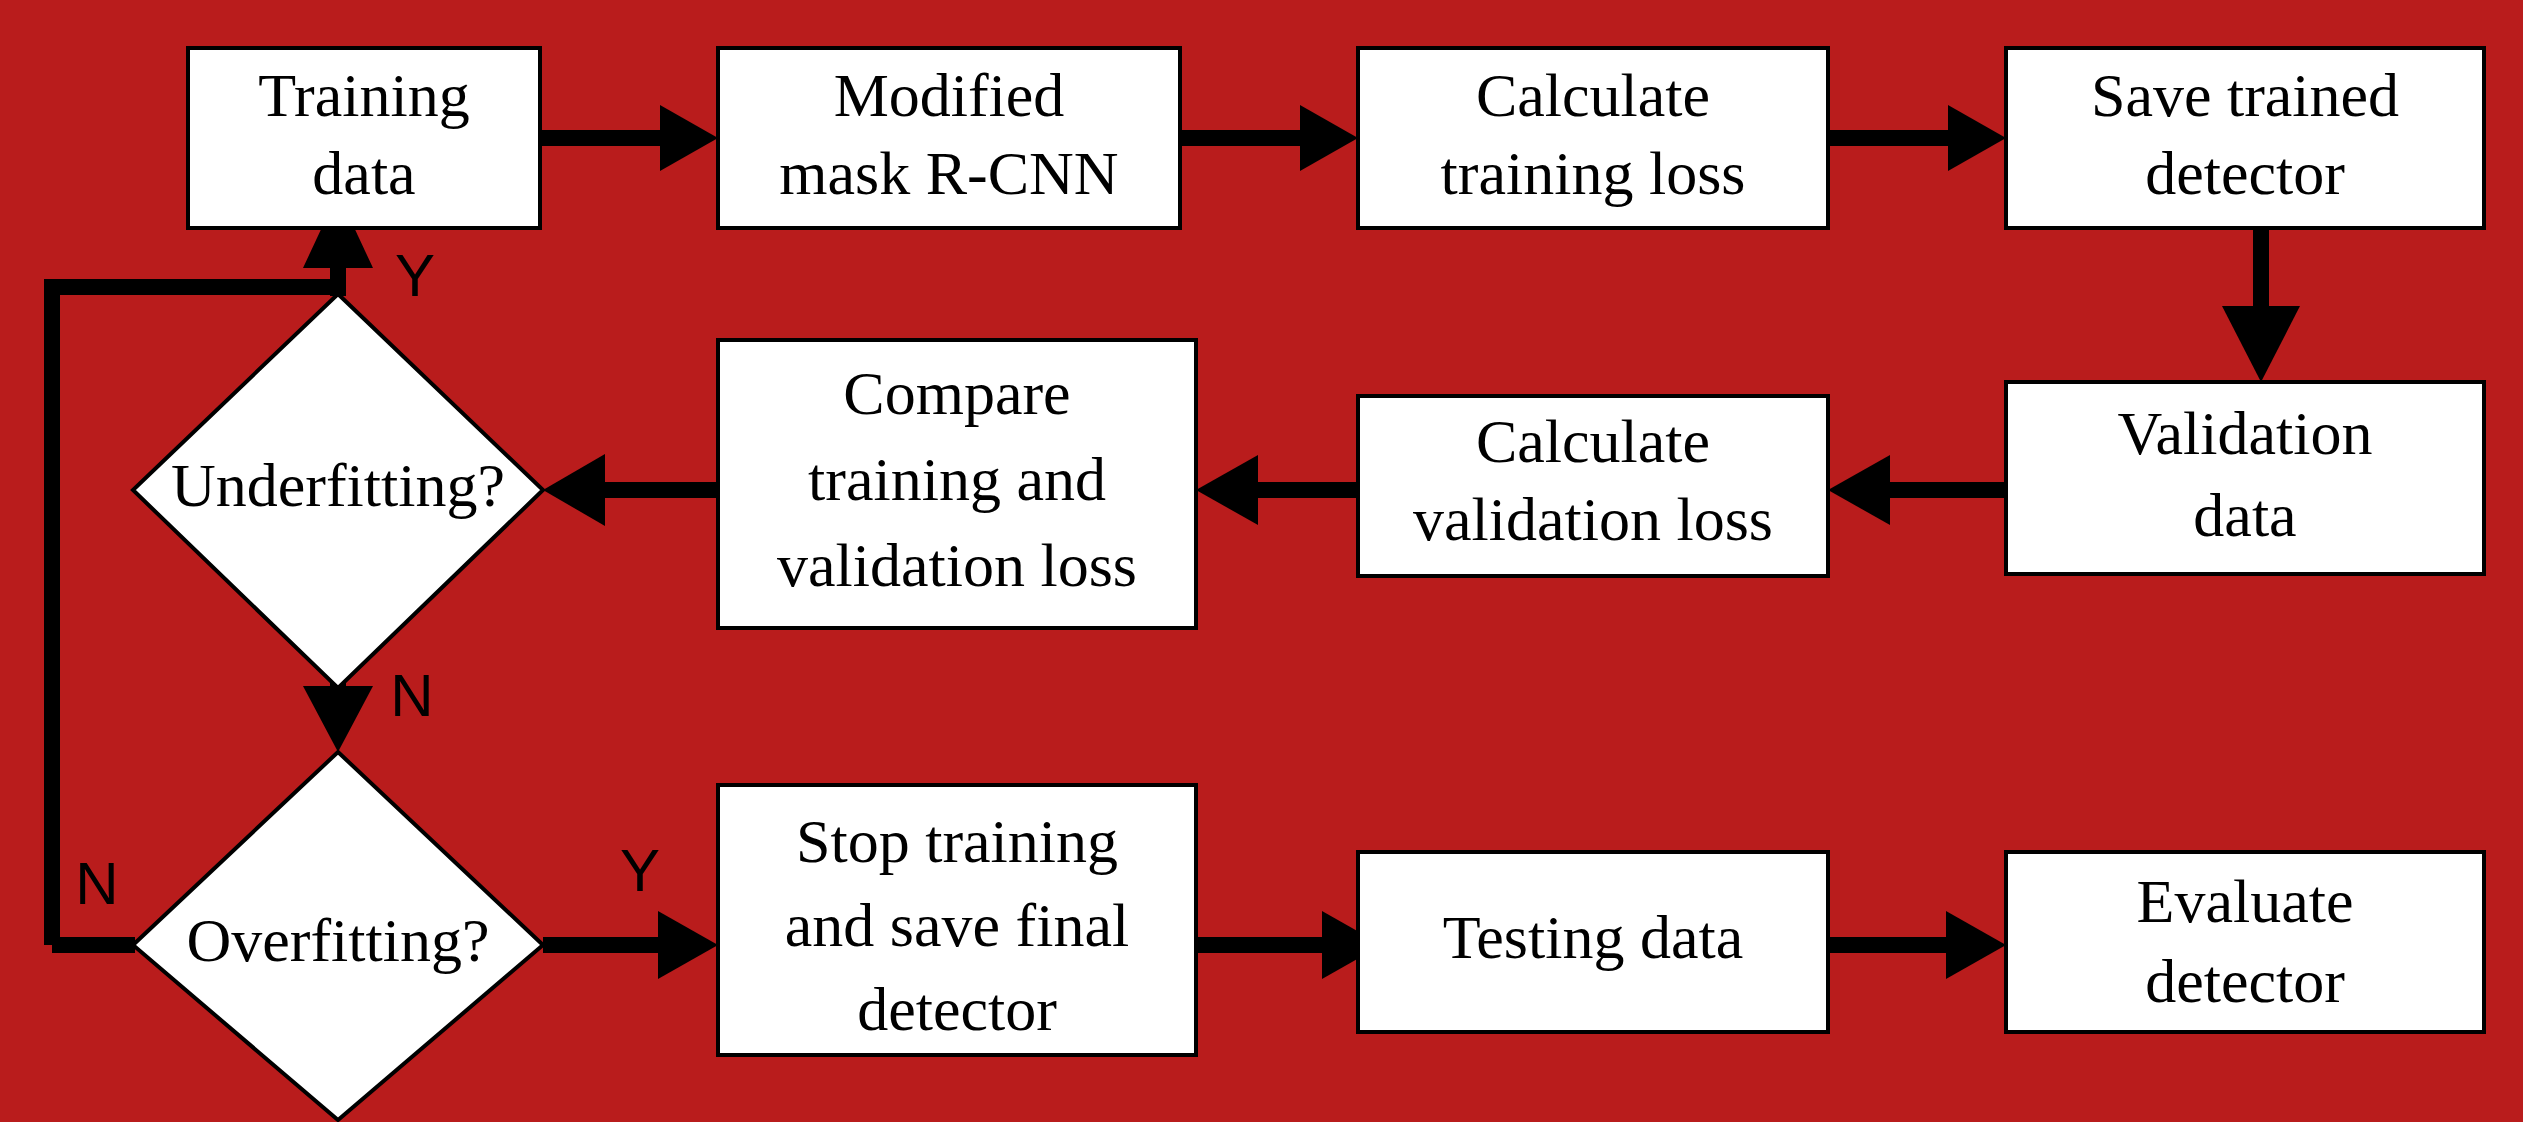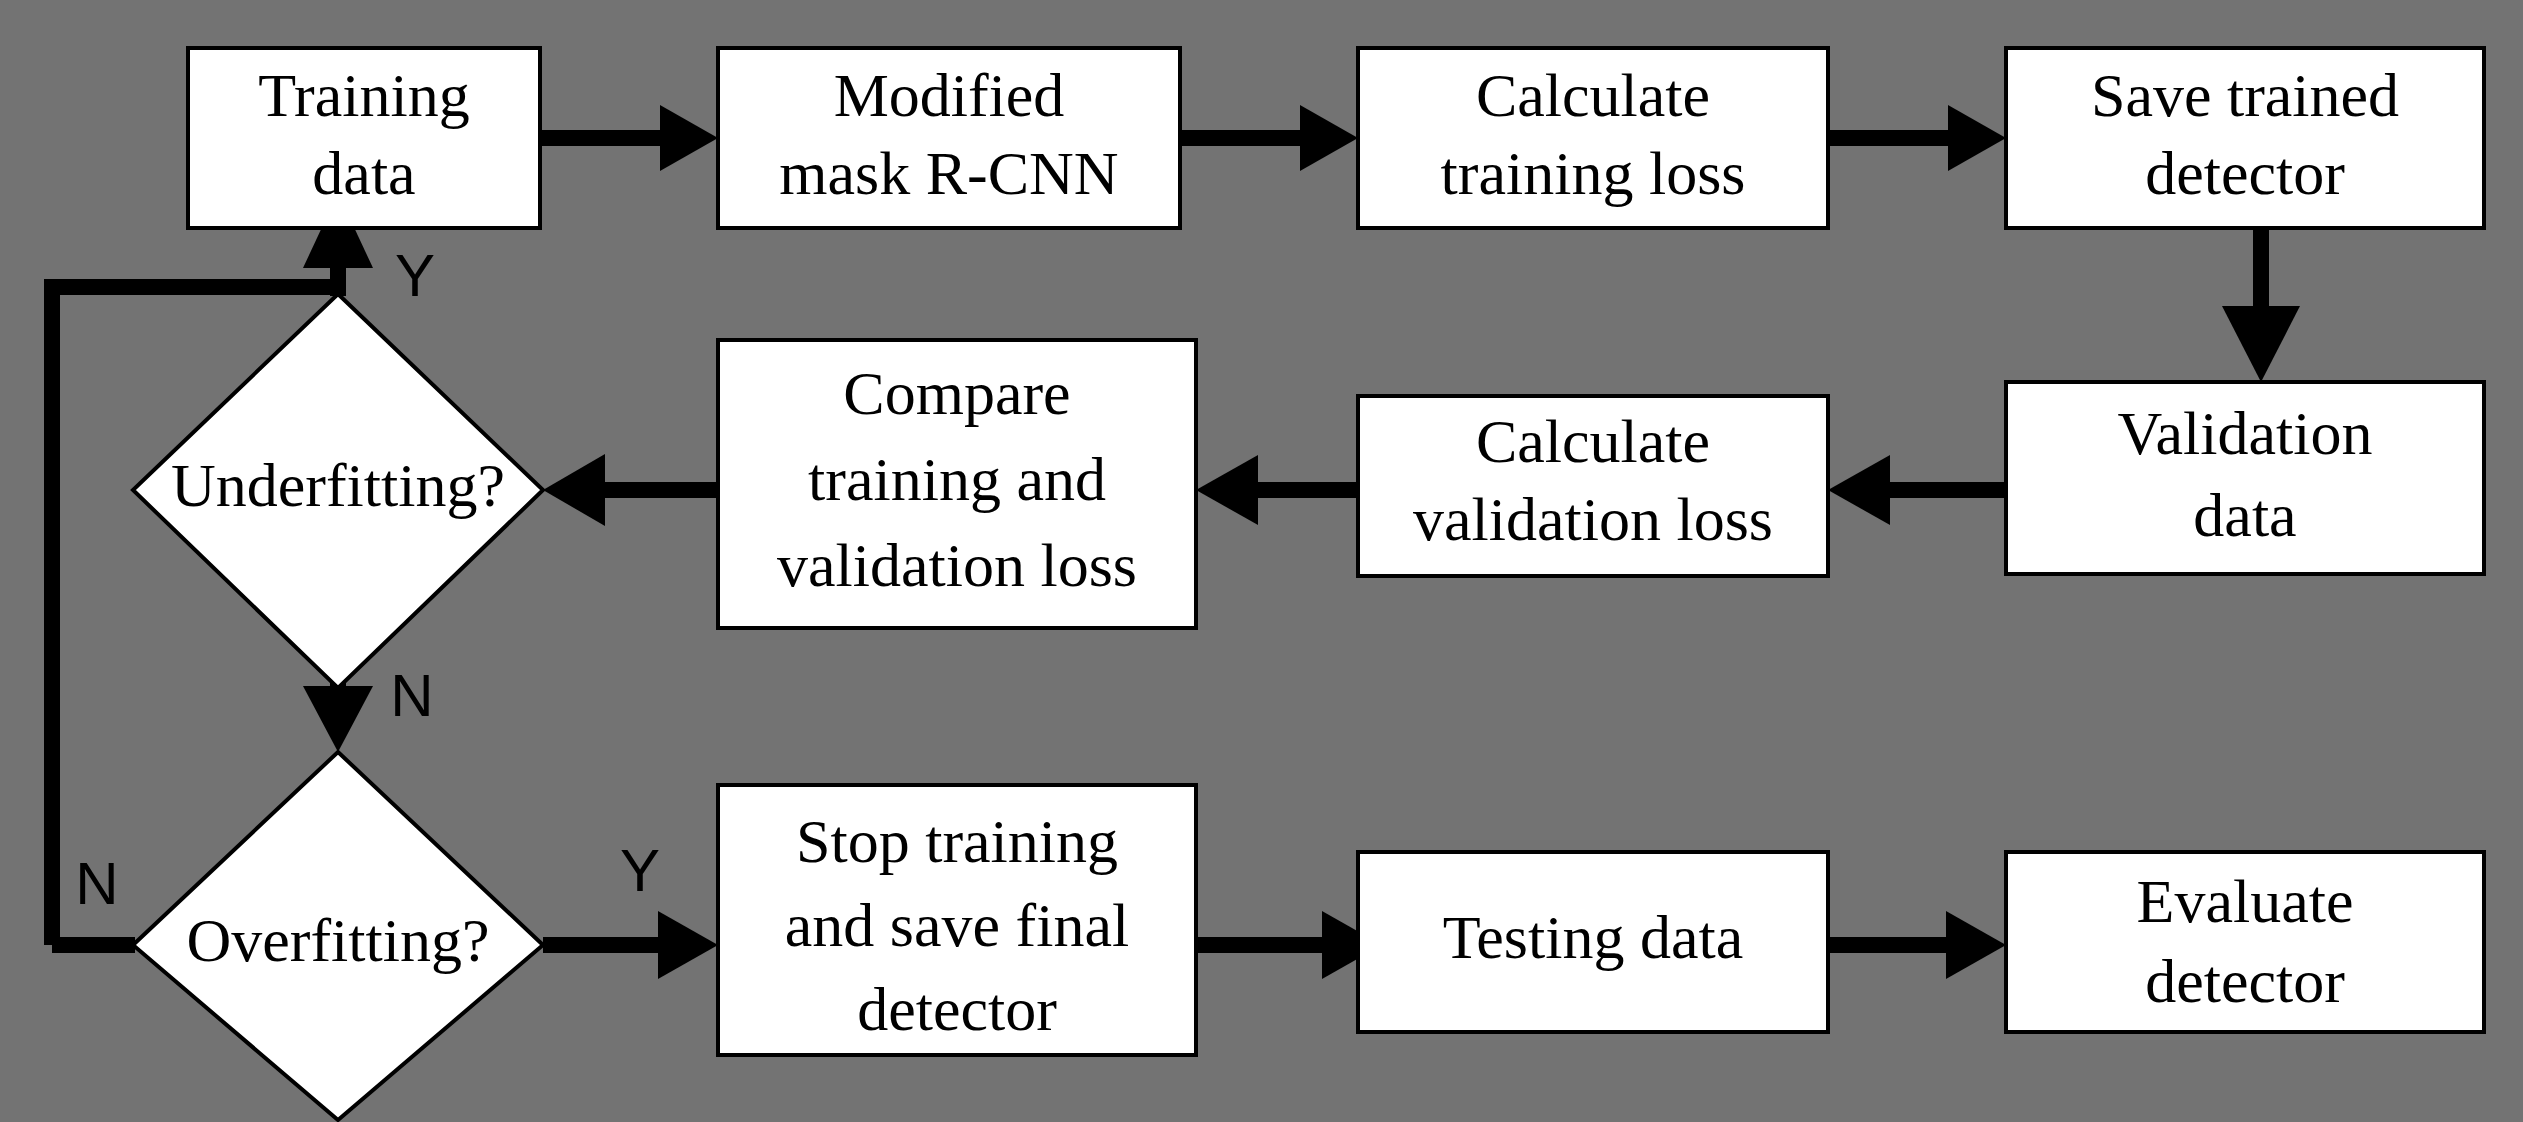--- a/index.html
+++ b/index.html
@@ -7,21 +7,21 @@
     padding: 0;
     background: #ffffff;
   }
   body {
     font-family: "Liberation Serif", "DejaVu Serif", serif;
   }
   #flowchart-root {
     position: relative;
     width: 2523px;
     height: 1122px;
-    background: #737373;
+    background: #b91c1c;
     overflow: hidden;
   }
   svg.fc {
     display: block;
     width: 2523px;
     height: 1122px;
   }
   .node-box {
     fill: #ffffff;
     stroke: #000000;

